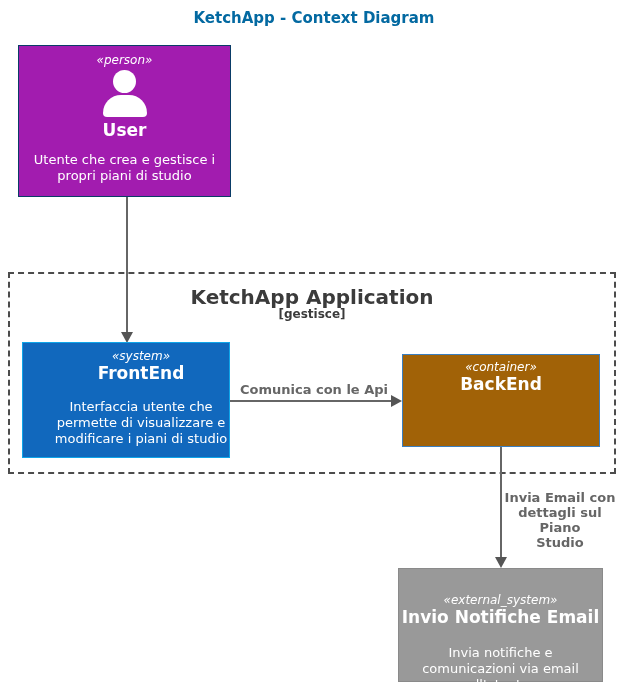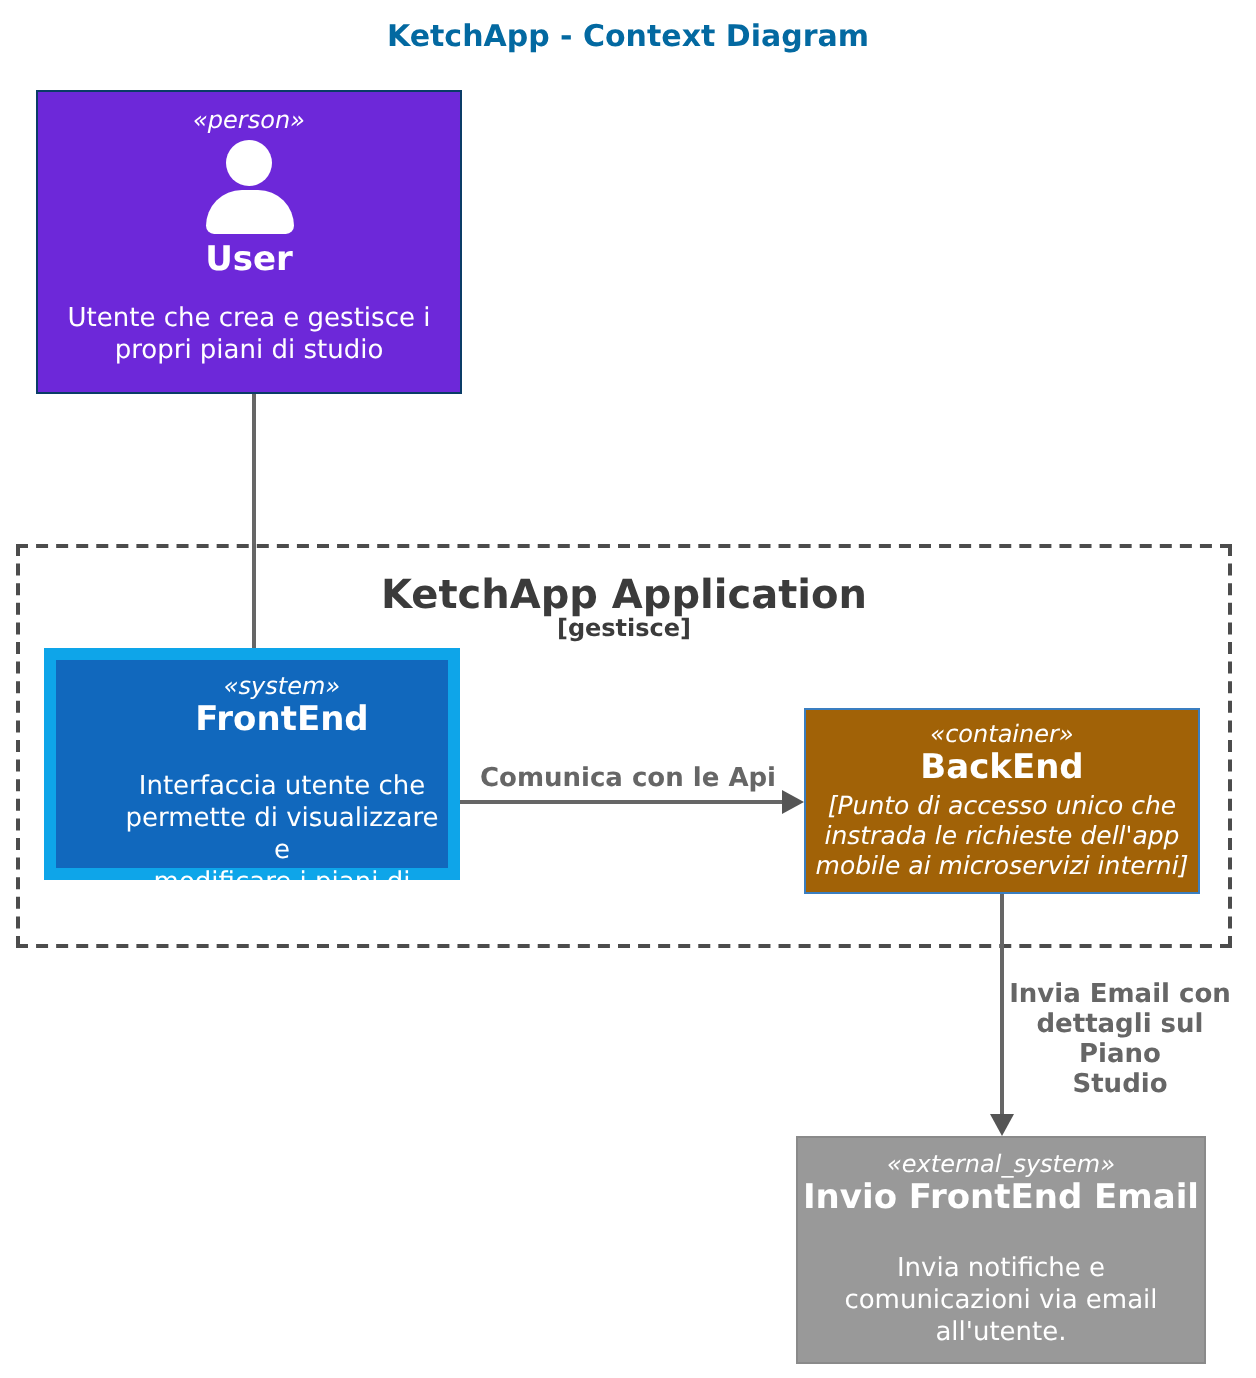--- a/index.html
+++ b/index.html
@@ -26,49 +26,49 @@
     color: #ffffff;
     text-align: center;
   }
   .stereo { font-style: italic; font-size: 12px; line-height: 14px; }
   .nname  { font-weight: bold; font-size: 17px; line-height: 20px; }
   .ndesc  { font-size: 13px; line-height: 16px; white-space: pre-line; }
   .ndesc.italic { font-style: italic; font-size: 12.5px; line-height: 15px; }
 
   #node-user {
     left: 18px; top: 45px; width: 213px; height: 152px;
-    background: #6d28d9; border: 1px solid #0a3c67;
+    background: #a21caf; border: 1px solid #0a3c67;
     padding-top: 7px;
   }
   #node-user .nname { margin-top: 2px; }
   #node-user .ndesc { margin-top: 12px; }
 
   .picon { width: 46px; height: 48px; margin: 3px auto 0; }
   .p-head { width: 23px; height: 23px; background: #fff; border-radius: 50%; margin: 0 auto; }
   .p-body { width: 44px; height: 22px; background: #fff; border-radius: 22px 22px 5px 5px; margin: 2px auto 0; }
 
   #node-frontend {
-    left: 22px; top: 324px; width: 208px; height: 116px;
-    background: #1168bd; border: 6px solid #0ea5e9;
+    left: 22px; top: 342px; width: 208px; height: 116px;
+    background: #1168bd; border: 1px solid #0ea5e9;
     padding-top: 6px;
     padding-left: 30px;
   }
   #node-frontend .ndesc { margin-top: 16px; }
 
   #node-backend {
     left: 402px; top: 354px; width: 198px; height: 93px;
     background: #a16207; border: 1px solid #3a7ec0;
     padding-top: 5px;
   }
   #node-backend .ndesc { margin-top: 1px; }
 
   #node-email {
     left: 398px; top: 568px; width: 205px; height: 114px;
     background: #999999; border: 1px solid #8a8a8a;
-    padding-top: 6px;
+    padding-top: 24px;
   }
   #node-email .ndesc { margin-top: 18px; }
 
   
   .boundary {
     position: absolute;
     left: 8px; top: 272px; width: 608px; height: 202px;
     box-sizing: border-box;
     border: 2px dashed #4c4c4c;
   }
@@ -142,32 +142,29 @@
 modificare i piani di studio</div>
   </div>
 
   <div class="rline" id="rel2-line"></div>
   <div class="rhead" id="rel2-head"></div>
   <div class="rlabel" id="rel2-label">Comunica con le Api</div>
 
   <div class="node" id="node-backend">
     <div class="stereo">«container»</div>
     <div class="nname">BackEnd</div>
-    <div class="ndesc italic">[Punto di accesso unico che
-instrada le richieste dell'app
-mobile ai microservizi interni]</div>
   </div>
 
   <div class="rline" id="rel3-line"></div>
   <div class="rhead" id="rel3-head"></div>
   <div class="rlabel" id="rel3-label">Invia Email con
 dettagli sul Piano
 Studio</div>
 
   <div class="node" id="node-email">
     <div class="stereo">«external_system»</div>
-    <div class="nname">Invio FrontEnd Email</div>
+    <div class="nname">Invio Notifiche Email</div>
     <div class="ndesc">Invia notifiche e
 comunicazioni via email
 all'utente.</div>
   </div>
 
 </div>
 
 </body></html>

